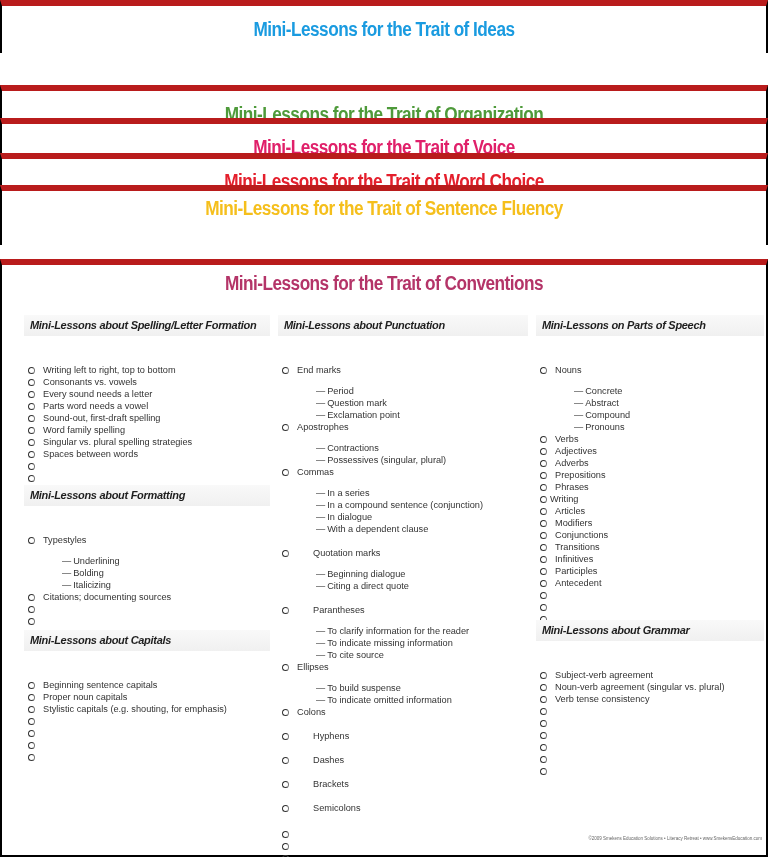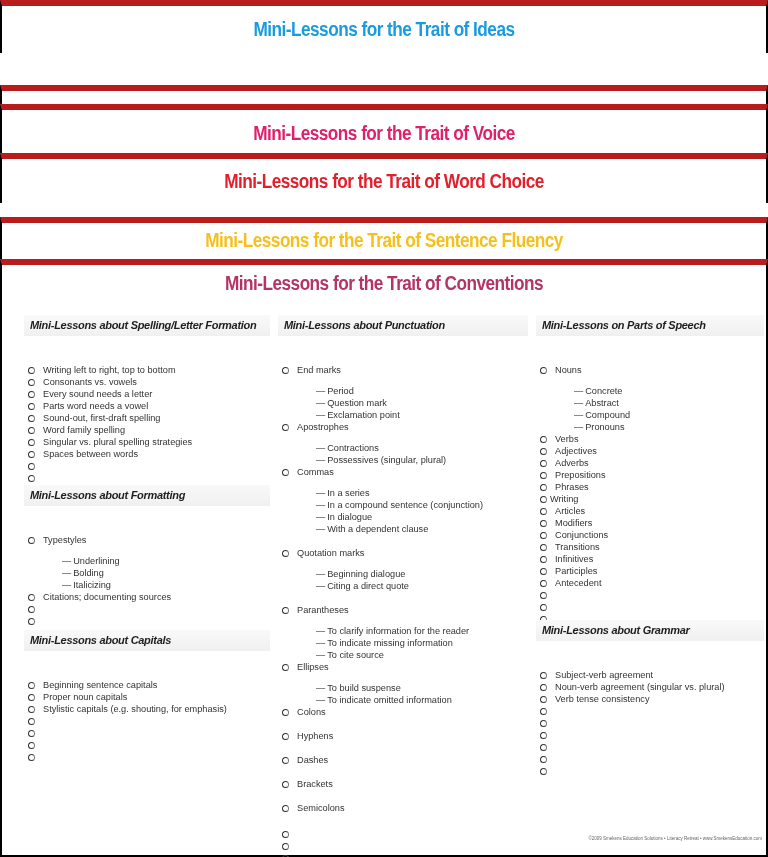--- a/index.html
+++ b/index.html
@@ -18,25 +18,25 @@
     font-family: "Liberation Sans", sans-serif;
     font-weight: bold;
     font-size: 20px;
     letter-spacing: -0.6px;
     transform: scaleX(0.86);
   }
   #box-ideas { top: 0; height: 53px; }
   #box-ideas .trait-title { top: 12px; }
   #box-org { top: 52px; height: 53px; margin-top: 33px; }
   #box-org .trait-title { top: 12px; }
-  #box-voice { top: 104px; height: 66px; }
+  #box-voice { top: 118px; height: 66px; }
   #box-voice .trait-title { top: 12px; }
   #box-wc { top: 153px; height: 50px; }
   #box-wc .trait-title { top: 11px; }
-  #box-sf { top: 217px; height: 60px; }
+  #box-sf { top: 185px; height: 60px; }
   #box-sf .trait-title { top: 6px; }
   #box-conv { top: 259px; height: 598px; border-bottom: 2px solid #000; }
   #box-conv > .trait-title { top: 7px; }
 
   .col { position: absolute; top: 50px; }
   #col-1 { left: 22px; width: 246px; }
   #col-2 { left: 276px; width: 250px; }
   #col-3 { left: 534px; width: 228px; }
 
   .sec-head {
@@ -50,21 +50,21 @@
     white-space: nowrap;
   }
   .sec { position: absolute; left: 0; right: 0; }
 
   ul.items { list-style: none; padding-left: 4px; }
   ul.items li {
     font-size: 9.2px; line-height: 12px; height: 12px;
     color: #333; white-space: nowrap; position: relative;
     display: flex; align-items: center;
   }
-  ul.items li.gap { margin-top: 12px; }
+  ul.items li.gap { margin-top: 12px; gap: 16px; }
   .bullet {
     display: inline-block; width: 7px; height: 7px;
     border: 1.4px solid #333; border-radius: 50%;
     border-right-color: #777;
     margin-right: 8px; flex: 0 0 auto;
   }
   .bullet.tight { margin-right: 3px; }
   ul.subs { list-style: none; margin-top: 9px; }
   ul.subs li { padding-left: 34px; }
   ul.subs li::before { content: "\2014"; margin-right: 2px; color: #444; }

